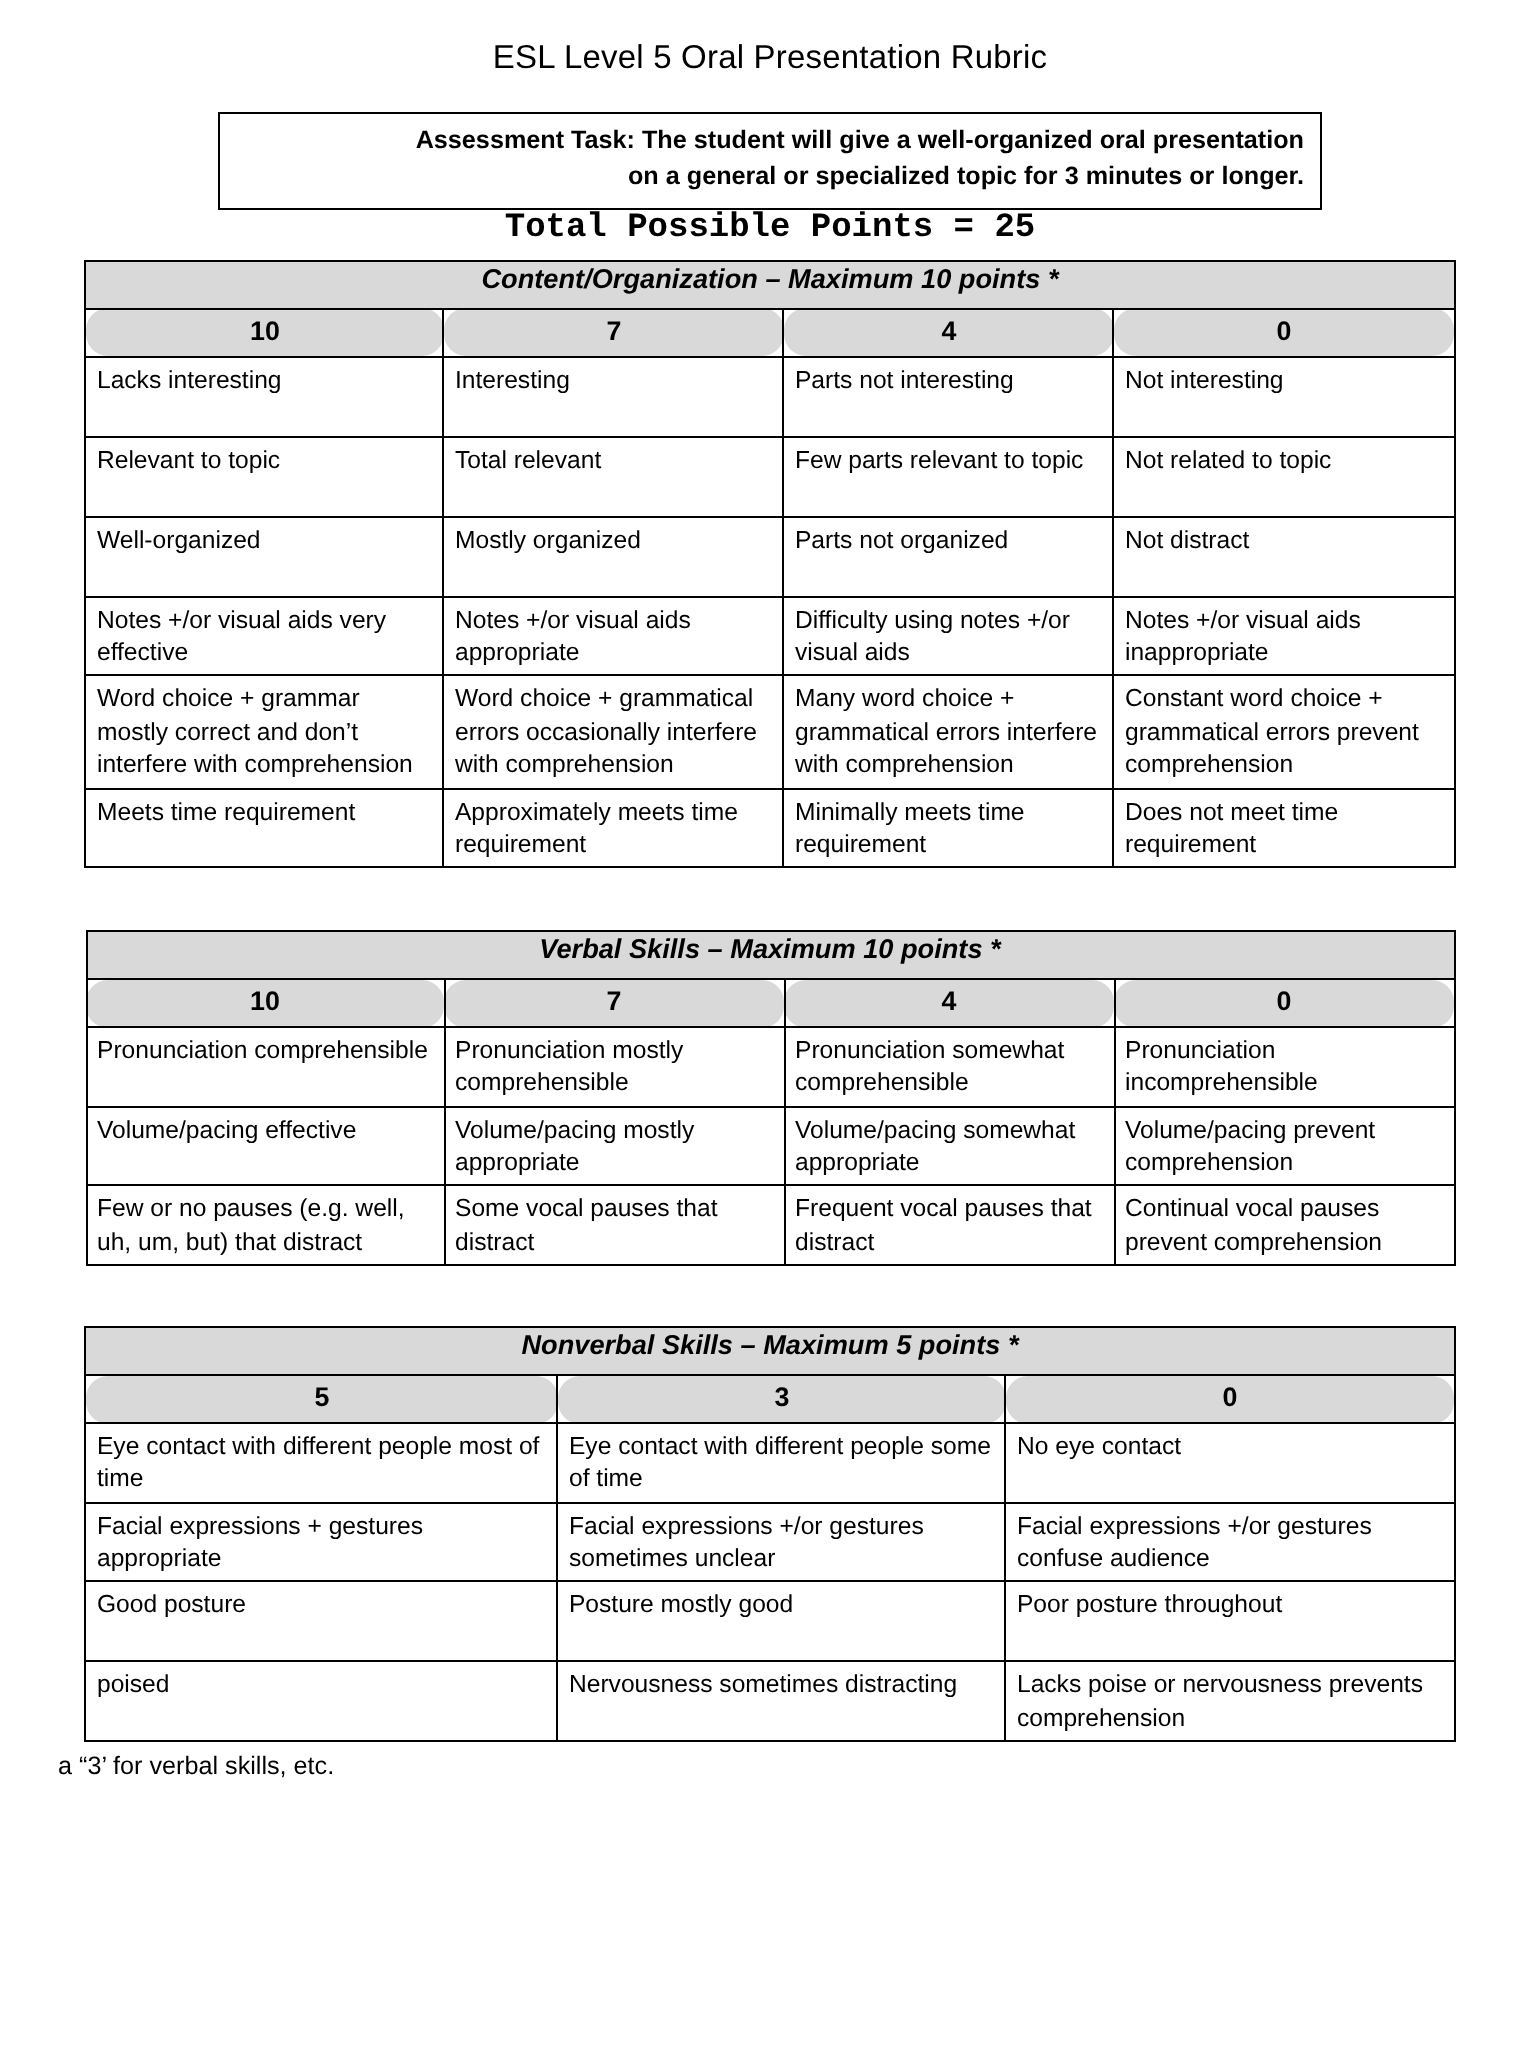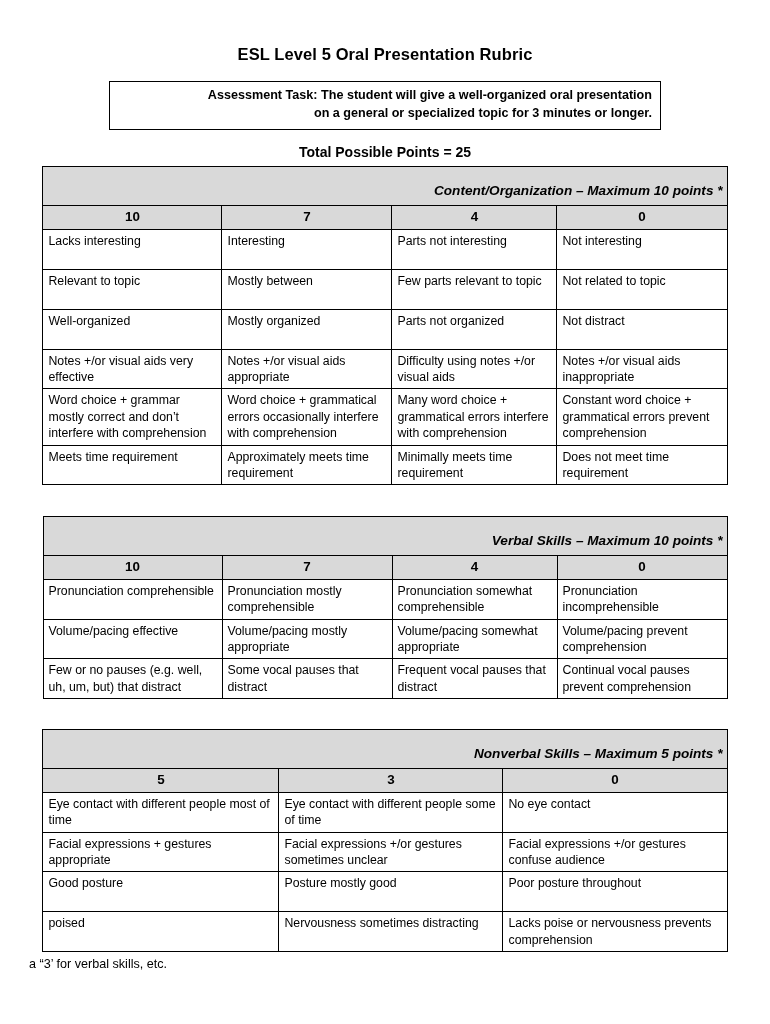--- a/index.html
+++ b/index.html
@@ -20,24 +20,24 @@
     height: 1024px;
     box-sizing: border-box;
     padding: 0;
     position: relative;
   }
 
   
   .doc-title {
     text-align: center;
     font-size: 16.5px;
-    font-weight: bold;
+    font-weight: normal;
     letter-spacing: 0.1px;
     margin: 0;
-    padding-top: 45px;
+    padding-top: 20px;
     line-height: 1.1;
   }
 
   
   .task-box-wrap {
     display: flex;
     justify-content: center;
     margin-top: 18px;
   }
   .task-box {
@@ -47,59 +47,61 @@
     padding: 5px 8px 6px 8px;
     text-align: right;
     font-size: 12.6px;
     font-weight: bold;
     line-height: 1.42;
   }
 
   
   .total-points {
     text-align: center;
-    font-size: 14px;
-    font-weight: bold;
-    margin-top: 14px;
+    font-size: 17px;
+    font-weight: bold;
+    margin-top: 0;
     margin-bottom: 6px;
+    font-family: Liberation Mono, monospace;
   }
 
   
   .rubric {
     border-collapse: collapse;
     table-layout: fixed;
     width: 684px;
     margin: 0 auto;
     border: 1.6px solid #000;
   }
   .rubric td {
     border: 1px solid #000;
     vertical-align: top;
     font-size: 12.3px;
     line-height: 1.33;
     padding: 3px 4px 3px 5px;
   }
   .rubric .sect-title {
     background: #d9d9d9;
-    text-align: right;
+    text-align: center;
     font-style: italic;
     font-weight: bold;
     font-size: 13.6px;
-    padding: 15px 4px 5px 4px;
+    padding: 0 4px 5px 4px;
     border-bottom: 1.6px solid #000;
     vertical-align: middle;
   }
   .rubric .score-head {
     background: #d9d9d9;
     text-align: center;
     font-weight: bold;
     font-size: 13.4px;
     padding: 2px 4px 3px 4px;
     border-bottom: 1.6px solid #000;
     vertical-align: middle;
+    border-radius: 11px;
   }
   .rubric tr.r-tall td { height: 33px; }
 
   .table-gap { height: 31px; }
   .table-gap-2 { height: 30px; }
 
   
   .footnote {
     width: 712px;
     margin: 2px auto 0 auto;
@@ -142,21 +144,21 @@
         <td class="score-head">0</td>
       </tr>
       <tr class="r-tall">
         <td>Lacks interesting</td>
         <td>Interesting</td>
         <td>Parts not  interesting</td>
         <td>Not interesting</td>
       </tr>
       <tr class="r-tall">
         <td>Relevant to topic</td>
-        <td>Mostly between</td>
+        <td>Total relevant</td>
         <td>Few parts relevant to topic</td>
         <td>Not related to topic</td>
       </tr>
       <tr class="r-tall">
         <td>Well-organized</td>
         <td>Mostly organized</td>
         <td>Parts not organized</td>
         <td>Not distract</td>
       </tr>
       <tr>

